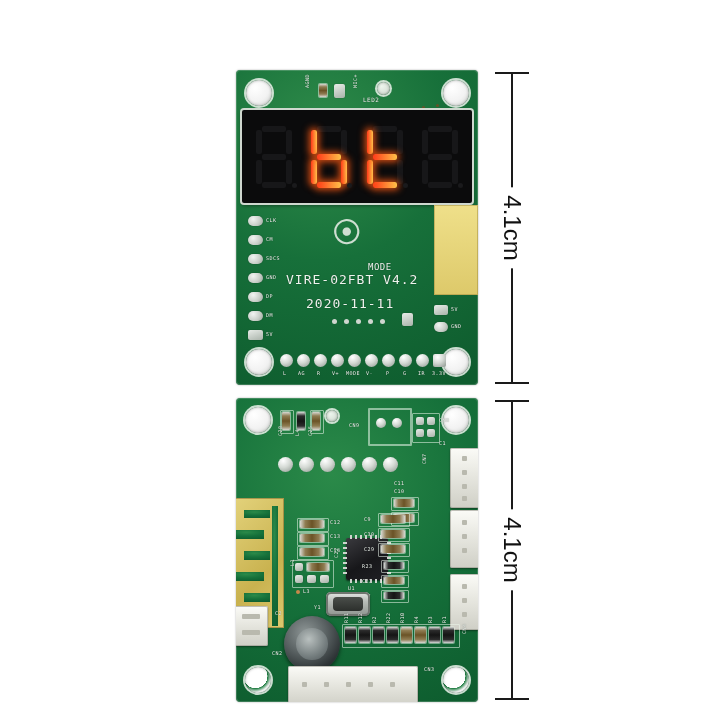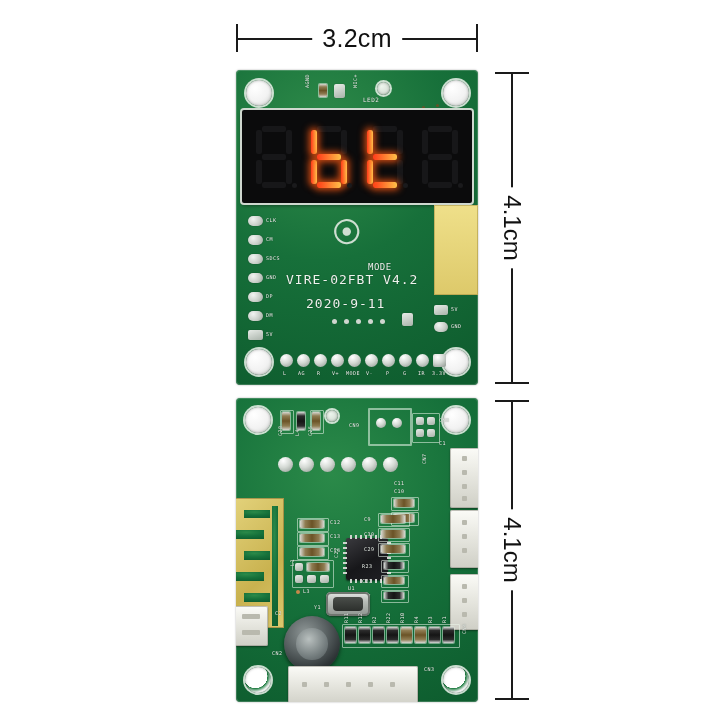--- a/index.html
+++ b/index.html
@@ -113,26 +113,20 @@
 
   .logo{position:absolute;color:#dfe8df;font-size:30px;line-height:1;
       font-family:"DejaVu Serif", serif;opacity:.92;transform:rotate(-8deg);}
   .via{position:absolute;border-radius:50%;background:#7a4a22;opacity:.75;}
 </style>
 </head>
 <body>
 
 <div class="stage">
 
-  <div class="dim-h" style="left:236px;top:24px;width:242px;height:28px;">
-    <div class="rule"></div>
-    <div class="cap l"></div>
-    <div class="cap r"></div>
-    <div class="lbl">3.2cm</div>
-  </div>
 
   <div class="dim-v" style="left:495px;top:72px;width:34px;height:312px;">
     <div class="rule"></div>
     <div class="cap t"></div>
     <div class="cap b"></div>
     <div class="lbl">4.1cm</div>
   </div>
 
   <div class="dim-v" style="left:495px;top:400px;width:34px;height:300px;">
     <div class="rule"></div>
@@ -238,21 +232,21 @@
       <div class="silk tiny" style="left:215px;top:236px;">5V</div>
 
       <div class="pad" style="left:198px;top:252px;width:14px;height:10px;border-radius:6px;"></div>
       <div class="silk tiny" style="left:215px;top:253px;">GND</div>
     </div>
 
     <div class="logo" style="left:96px;top:148px;">⦿</div>
     <div class="silk xs" style="left:132px;top:192px;font-size:9px;">MODE</div>
 
     <div class="silk med" style="left:50px;top:202px;">VIRE-02FBT  V4.2</div>
-    <div class="silk med" style="left:70px;top:226px;">2020-9-11</div>
+    <div class="silk med" style="left:70px;top:226px;">2020-11-11</div>
 
     <div class="via" style="left:96px;top:249px;width:5px;height:5px;background:#cfd6cf;opacity:1;"></div>
     <div class="via" style="left:108px;top:249px;width:5px;height:5px;background:#cfd6cf;opacity:1;"></div>
     <div class="via" style="left:120px;top:249px;width:5px;height:5px;background:#cfd6cf;opacity:1;"></div>
     <div class="via" style="left:132px;top:249px;width:5px;height:5px;background:#cfd6cf;opacity:1;"></div>
     <div class="via" style="left:144px;top:249px;width:5px;height:5px;background:#cfd6cf;opacity:1;"></div>
     <div class="pad sq" style="left:166px;top:243px;width:11px;height:13px;"></div>
 
     <div>
       <div class="pin" style="left:44px;top:284px;width:13px;height:13px;"></div>

